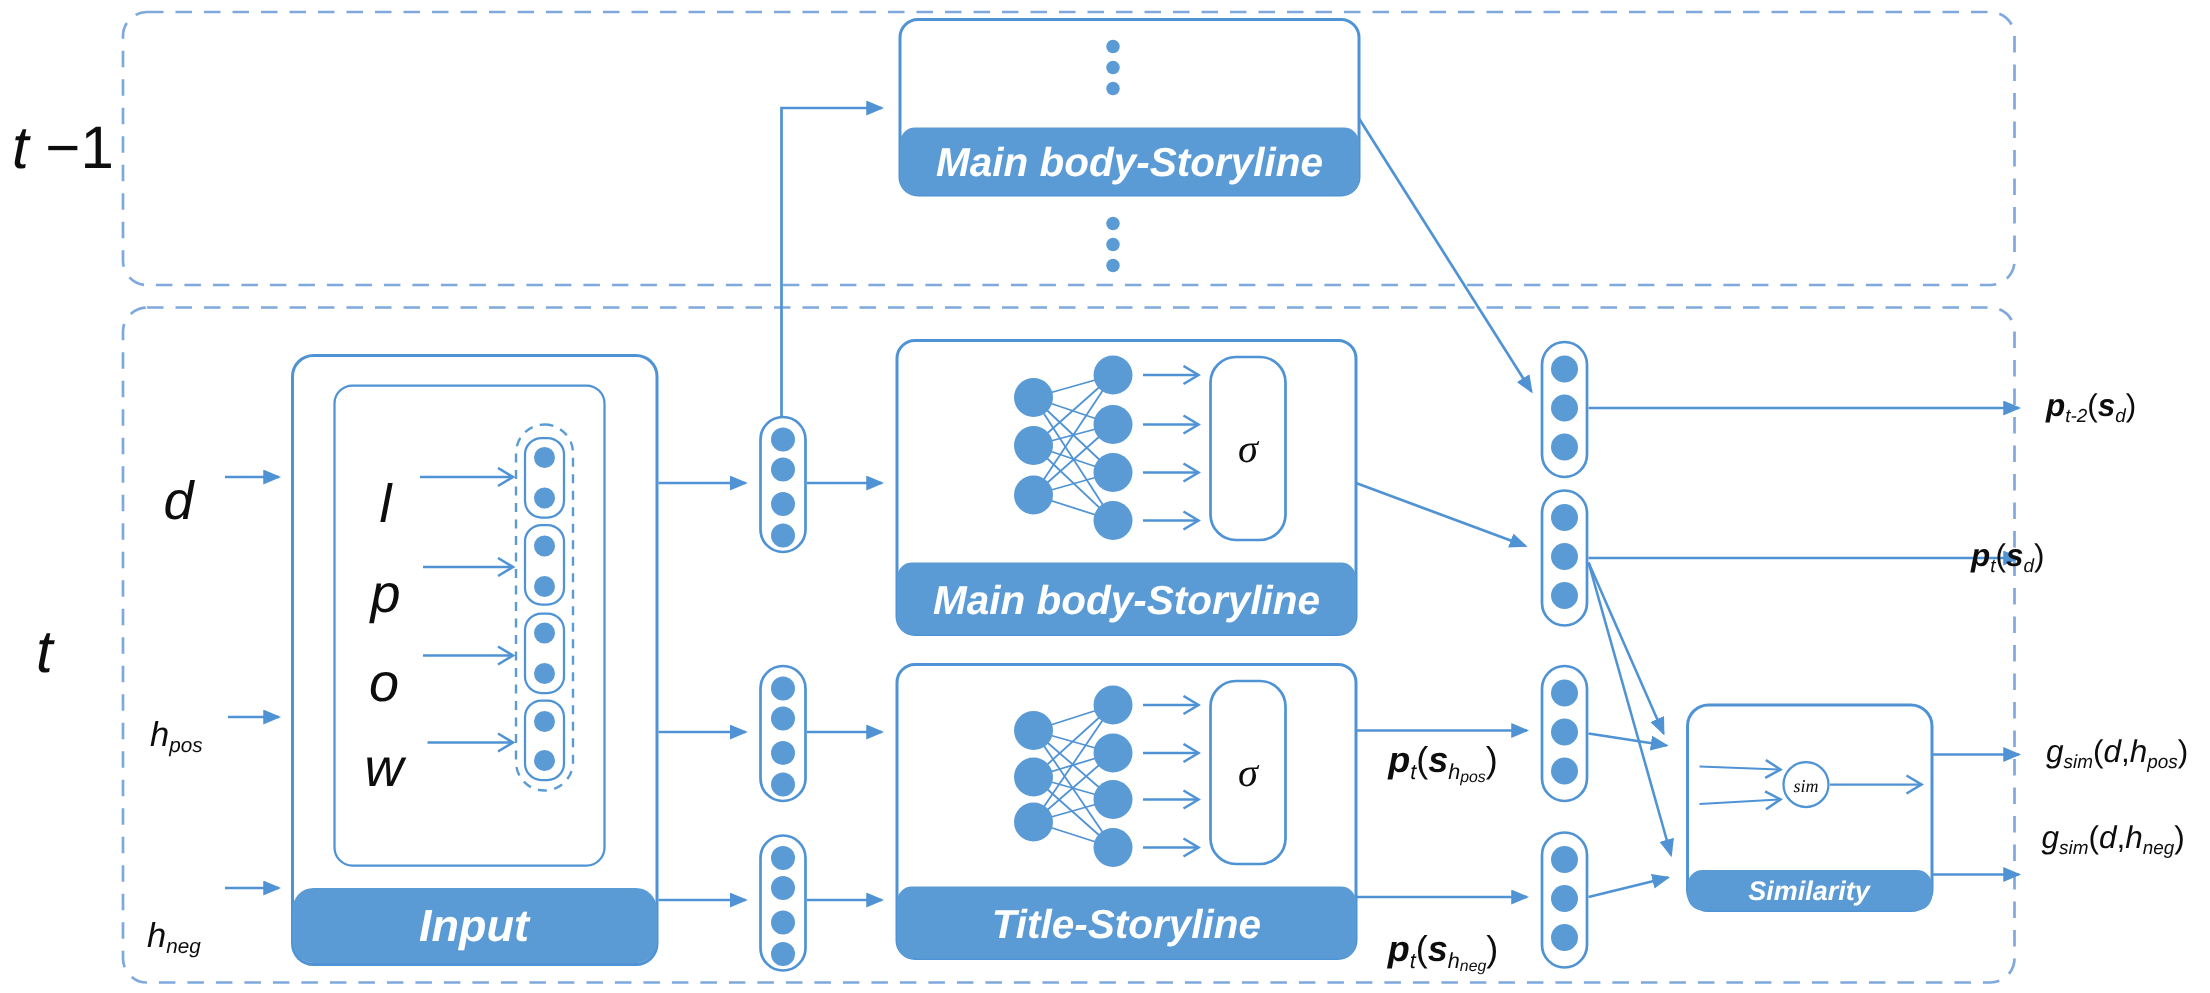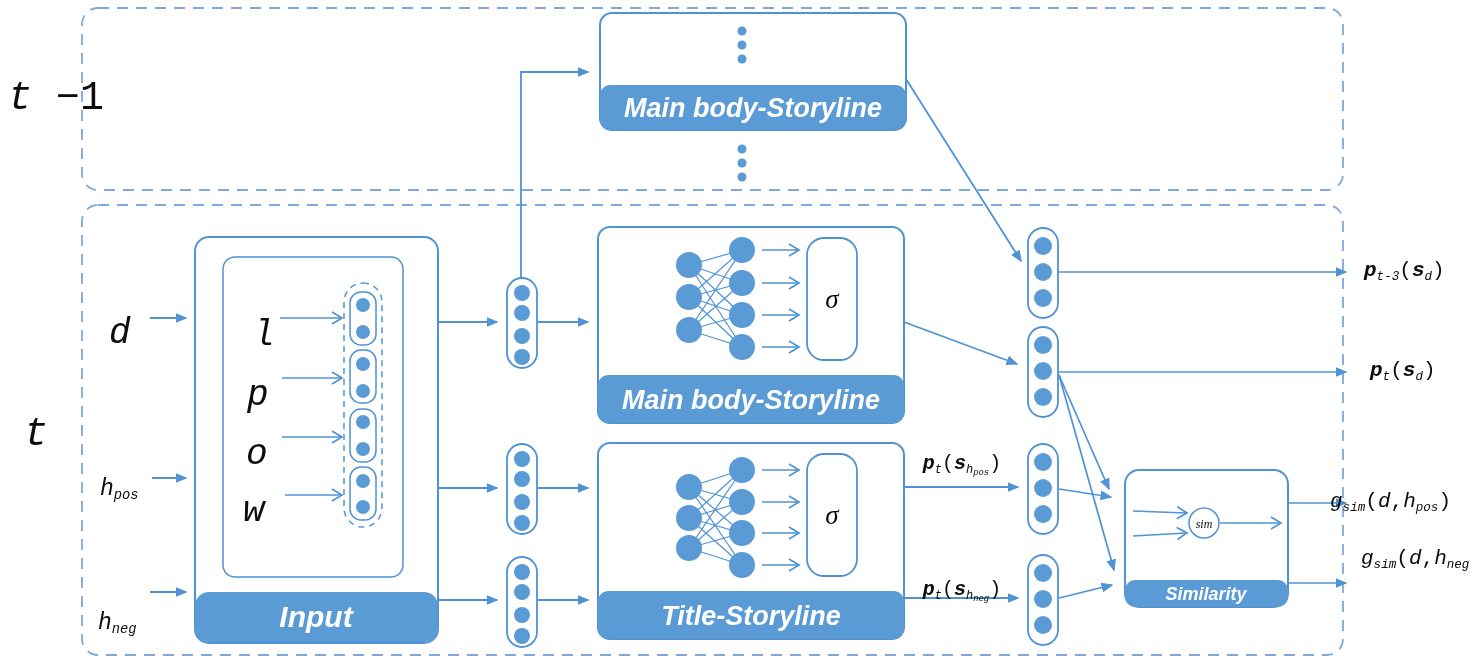--- a/index.html
+++ b/index.html
@@ -4,33 +4,33 @@
 <style>
   html,body{margin:0;padding:0;background:#ffffff;}
   .stage{
     position:relative;width:1473px;height:662px;background:#ffffff;overflow:hidden;
     font-family:"Liberation Sans",sans-serif;
   }
   .stage svg{position:absolute;left:0;top:0;}
   
   .math{
     position:absolute;color:#0d0d0d;
-    font-family:Liberation Mono, monospace;
+    font-family:Liberation Sans, sans-serif;
     white-space:nowrap;line-height:1;
   }
   .p-i{font-style:italic;}
   .p-r{font-style:normal;}
   .p-bi{font-weight:bold;font-style:italic;}
   .p-sub{font-size:60%;font-style:italic;vertical-align:-0.32em;}
   .p-sub2{font-size:44%;font-style:italic;vertical-align:-0.62em;}
   .sz40{font-size:40px;}
   .sz36{font-size:36px;font-style:italic;}
   .sz31{font-size:23px;}
   .sz21{font-size:21px;}
-  .sz20{font-size:20px;}
+  .sz20{font-size:24px;margin-top:44px;}
   .ctr{transform:translate(-50%,-50%);}
   .vctr{transform:translateY(-50%);}
   
   .svg-bar-label{font:italic 600 27px "Liberation Sans",sans-serif;fill:#ffffff;}
   .svg-bar-label-lg{font:italic 600 30px "Liberation Sans",sans-serif;fill:#ffffff;}
   .svg-bar-label-sm{font:italic 600 18px "Liberation Sans",sans-serif;fill:#ffffff;}
   .svg-sigma{font:italic 27px "Liberation Serif",serif;fill:#0d0d0d;}
   .svg-sim{font:italic 12px "Liberation Serif",serif;fill:#0d0d0d;}
 </style>
 </head>
@@ -306,18 +306,18 @@
 <div class="math sz31" style="left:98px;top:612px;"><span class="p-i">h</span><span class="p-sub">neg</span></div>
 
 <div class="math sz36" style="left:253px;top:318px;">l</div>
 <div class="math sz36" style="left:247px;top:378px;">p</div>
 <div class="math sz36" style="left:246px;top:437px;">o</div>
 <div class="math sz36" style="left:243px;top:494px;">w</div>
 
 <div class="math sz20 ctr" style="left:962px;top:466px;"><span class="p-bi">p</span><span class="p-sub">t</span><span class="p-r">(</span><span class="p-bi">s</span><span class="p-sub">h</span><span class="p-sub2">pos</span><span class="p-r">)</span></div>
 <div class="math sz20 ctr" style="left:962px;top:592px;"><span class="p-bi">p</span><span class="p-sub">t</span><span class="p-r">(</span><span class="p-bi">s</span><span class="p-sub">h</span><span class="p-sub2">neg</span><span class="p-r">)</span></div>
 
-<div class="math sz21 vctr" style="left:1364px;top:272px;"><span class="p-bi">p</span><span class="p-sub">t-3</span><span class="p-r">(</span><span class="p-bi">s</span><span class="p-sub">d</span><span class="p-r">)</span></div>
-<div class="math sz21 vctr" style="left:1370px;top:372px;text-align:right;"><span class="p-bi">p</span><span class="p-sub">t</span><span class="p-r">(</span><span class="p-bi">s</span><span class="p-sub">d</span><span class="p-r">)</span></div>
-<div class="math sz21 vctr" style="left:1330px;top:503px;"><span class="p-i">g</span><span class="p-sub">sim</span><span class="p-r">(</span><span class="p-i">d</span><span class="p-r">,</span><span class="p-i">h</span><span class="p-sub">pos</span><span class="p-r">)</span></div>
+<div class="math sz21 vctr" style="left:1364px;top:272px;"><span class="p-bi">p</span><span class="p-sub">t-2</span><span class="p-r">(</span><span class="p-bi">s</span><span class="p-sub">d</span><span class="p-r">)</span></div>
+<div class="math sz21 vctr" style="left:1314px;top:372px;text-align:right;"><span class="p-bi">p</span><span class="p-sub">t</span><span class="p-r">(</span><span class="p-bi">s</span><span class="p-sub">d</span><span class="p-r">)</span></div>
+<div class="math sz21 vctr" style="left:1364px;top:503px;"><span class="p-i">g</span><span class="p-sub">sim</span><span class="p-r">(</span><span class="p-i">d</span><span class="p-r">,</span><span class="p-i">h</span><span class="p-sub">pos</span><span class="p-r">)</span></div>
 <div class="math sz21 vctr" style="left:1361px;top:560px;"><span class="p-i">g</span><span class="p-sub">sim</span><span class="p-r">(</span><span class="p-i">d</span><span class="p-r">,</span><span class="p-i">h</span><span class="p-sub">neg</span><span class="p-r">)</span></div>
 
 </div>
 
 </body></html>

